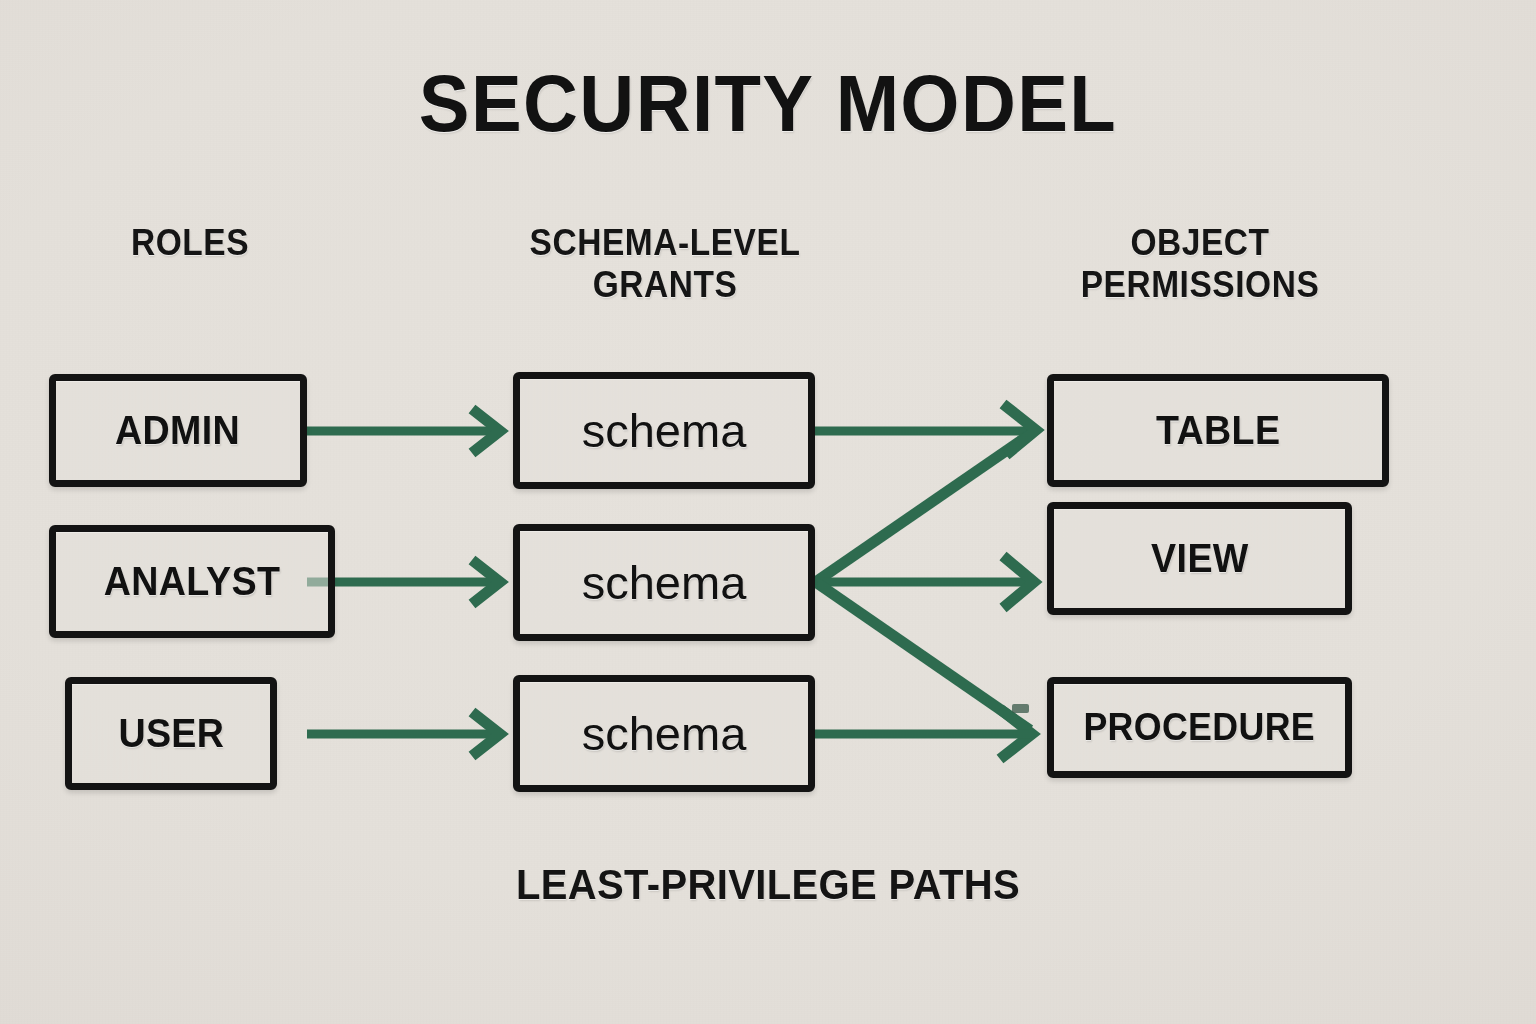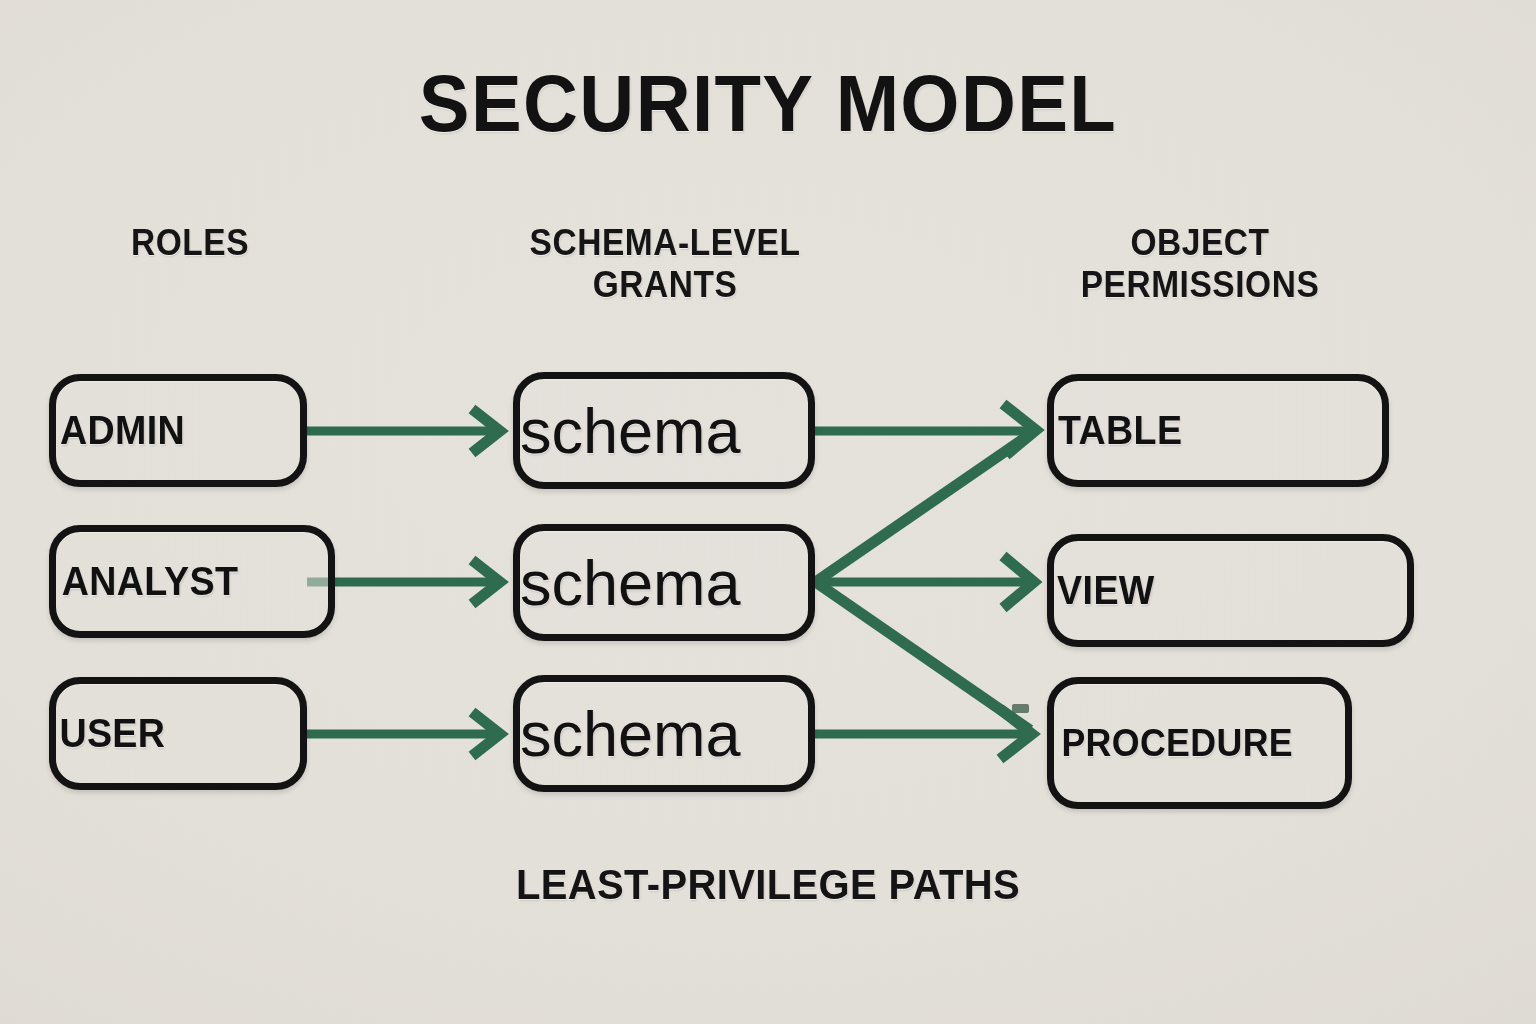--- a/index.html
+++ b/index.html
@@ -87,61 +87,62 @@
     text-shadow:
       0 1px 0 rgba(255,255,255,.6),
       1px 2px 2px rgba(0,0,0,.10);
   }
 
   
   .node {
     position: absolute;
     box-sizing: border-box;
     border: 7px solid #131313;
-    border-radius: 31px;
+    border-radius: 6px;
     background: rgba(228,224,218,.55);
     display: flex;
     align-items: center;
+    justify-content: center;
     box-shadow:
       0 3px 5px rgba(0,0,0,.13),
       inset 0 1px 0 rgba(255,255,255,.35);
   }
   .node .lbl {
     font-size: 40px;
     font-weight: 700;
     letter-spacing: .4px;
     color: #111;
     transform: scaleX(.94);
     text-shadow:
       0 1px 0 rgba(255,255,255,.55),
       1px 2px 2px rgba(0,0,0,.12);
     white-space: nowrap;
   }
   .node.schema .lbl {
-    font-size: 63px;
+    font-size: 47px;
     font-weight: 400;
     letter-spacing: 0;
     transform: scaleX(1);
   }
   .node.wide .lbl { font-size: 38px; }
 
   
   #n-admin   { left: 49px;  top: 374px; width: 258px; height: 113px; }
   #n-analyst { left: 49px;  top: 525px; width: 286px; height: 113px; }
-  #n-user    { left: 49px;  top: 677px; width: 258px; height: 113px; }
+  #n-user    { left: 65px;  top: 677px; width: 212px; height: 113px; }
 
   
   #n-schema1 { left: 513px; top: 372px; width: 302px; height: 117px; }
   #n-schema2 { left: 513px; top: 524px; width: 302px; height: 117px; }
   #n-schema3 { left: 513px; top: 675px; width: 302px; height: 117px; }
 
   
   #n-table     { left: 1047px; top: 374px; width: 342px; height: 113px; }
-  #n-view      { left: 1047px; top: 534px; width: 367px; height: 113px; }
-  #n-procedure { left: 1047px; top: 677px; width: 305px; height: 132px; }
+  #n-view      { left: 1047px; top: 502px; width: 305px; height: 113px; }
+  #n-procedure { left: 1047px; top: 677px; width: 305px; height: 101px; }
 
   
   #edges {
     position: absolute;
     left: 0;
     top: 0;
     width: 1536px;
     height: 1024px;
     pointer-events: none;
   }

